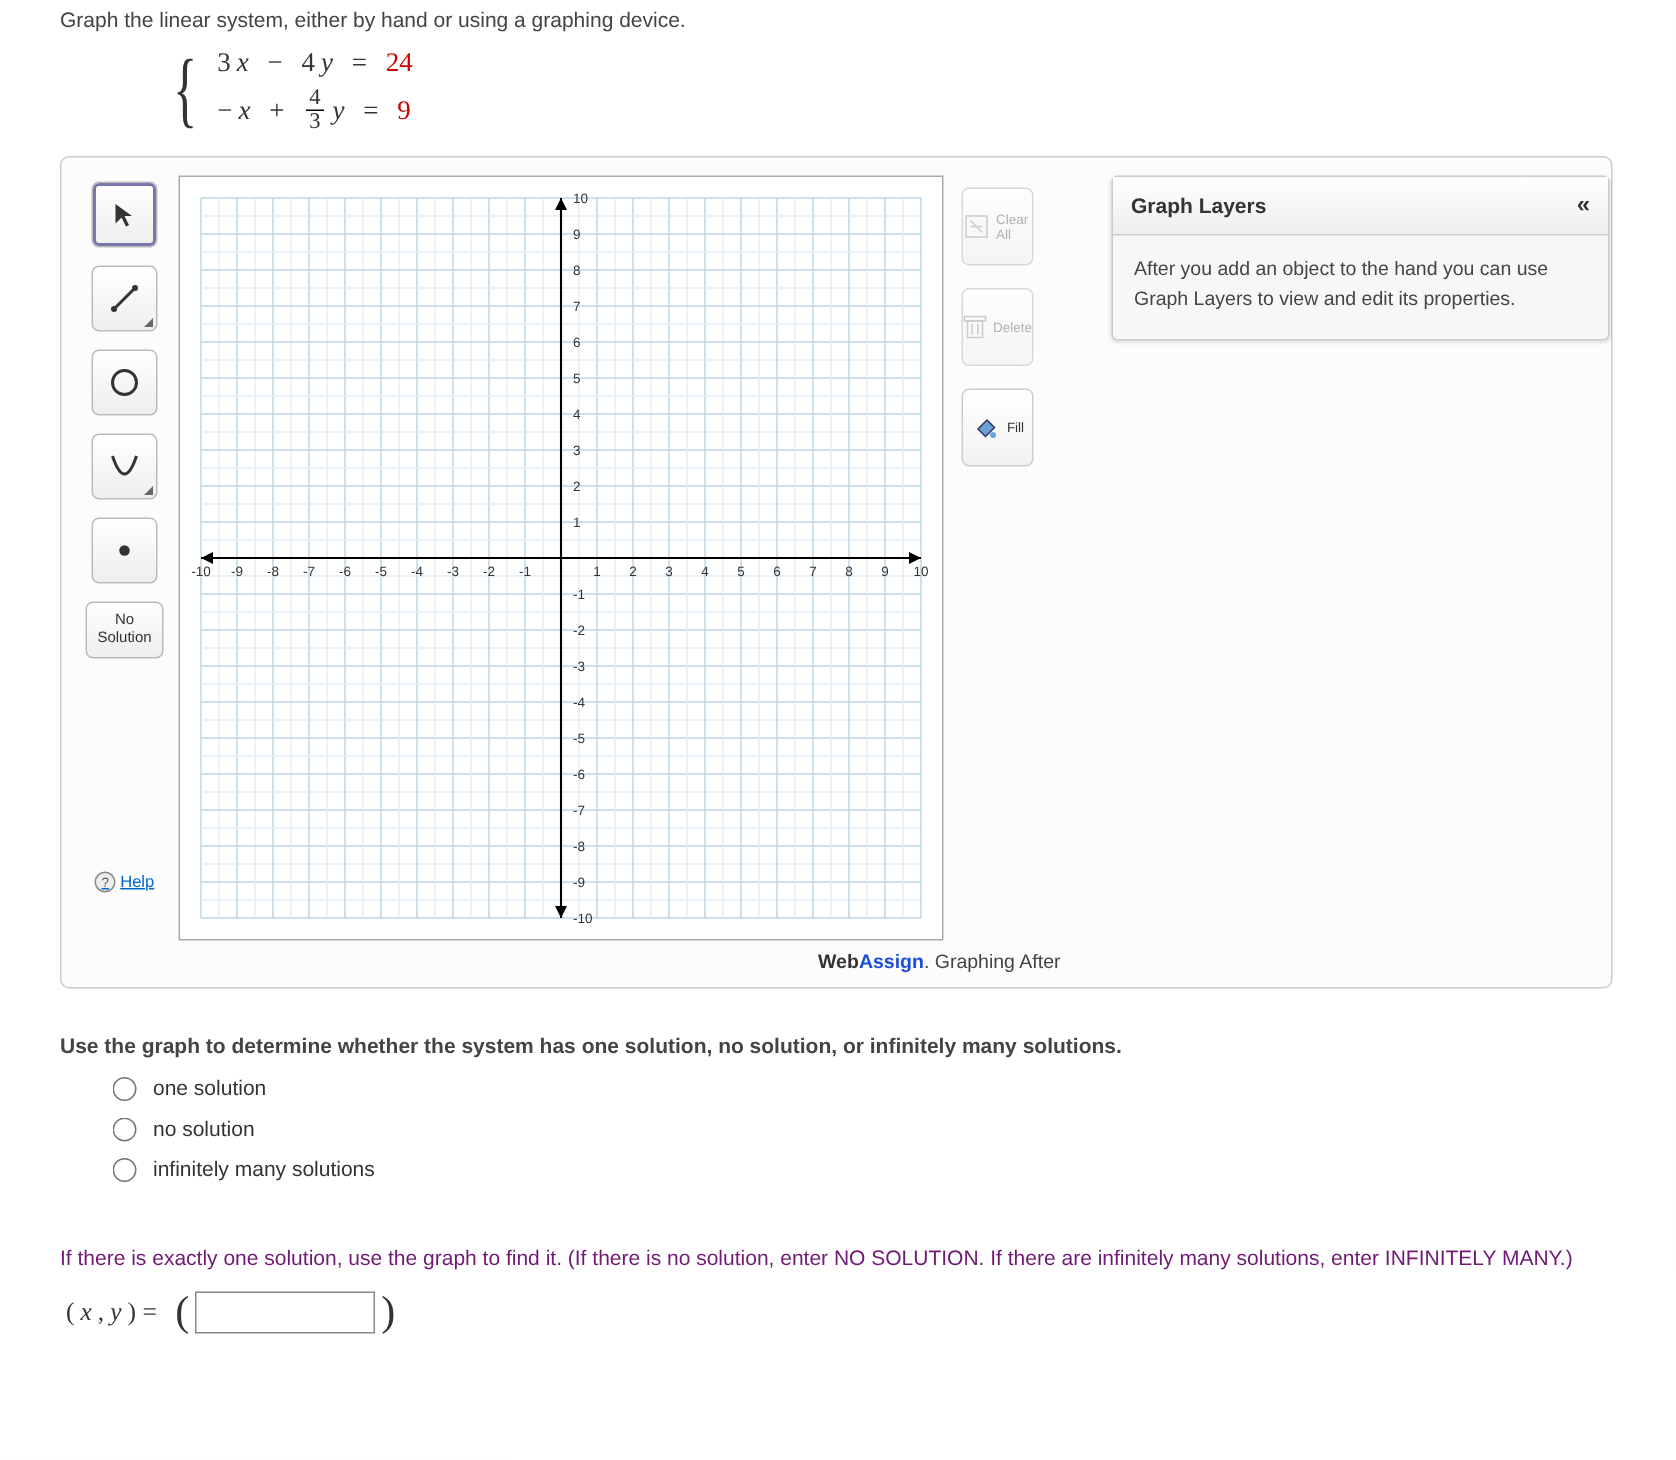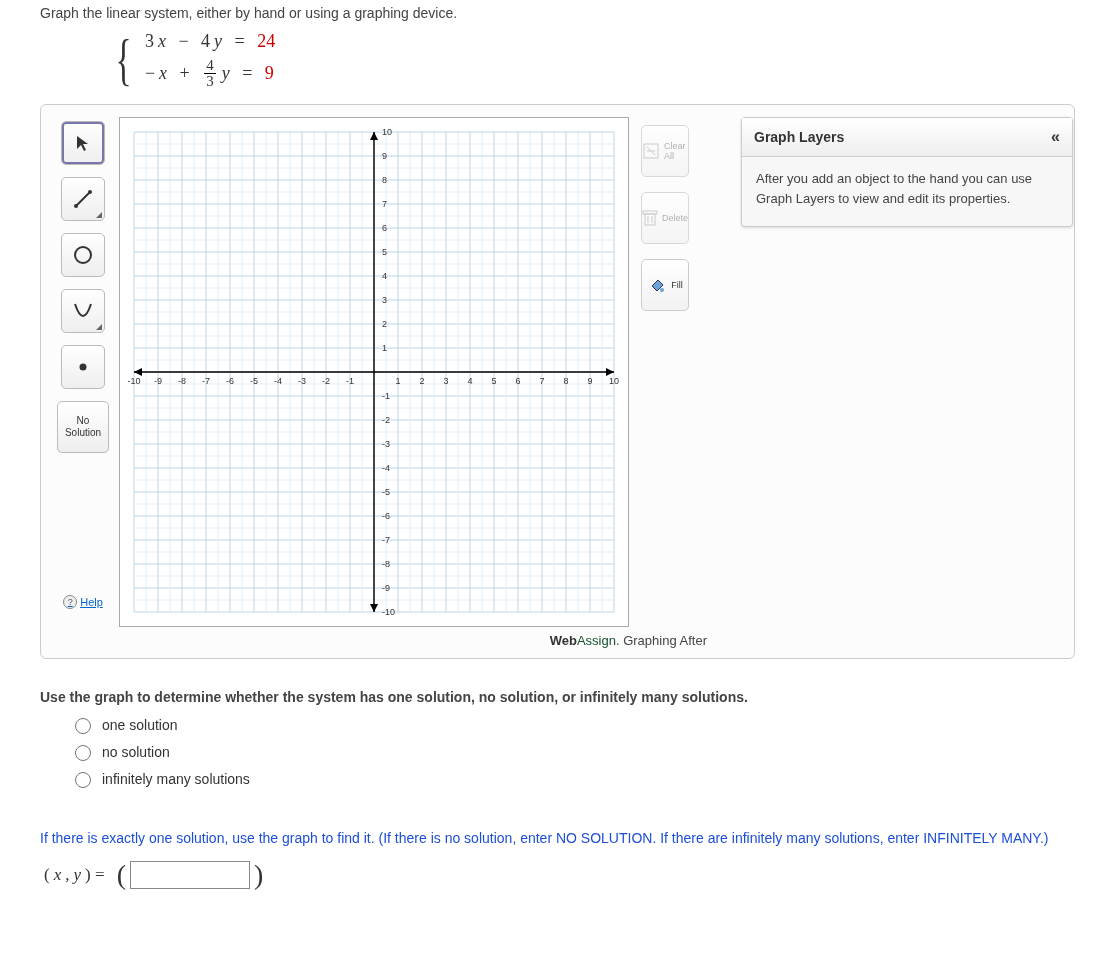--- a/index.html
+++ b/index.html
@@ -71,21 +71,21 @@
     position: relative;
   }
   .tool-btn.selected { box-shadow: inset 0 0 0 2px #77a; }
   .tool-btn .corner {
     position: absolute; right: 2px; bottom: 2px;
     width: 0; height: 0;
     border-left: 6px solid transparent;
     border-bottom: 6px solid #666;
   }
   .no-sol-btn {
-    width: 52px; height: 52px;
+    width: 52px; height: 38px;
     border: 1px solid #bbb;
     border-radius: 5px;
     background: linear-gradient(#fff, #eee);
     font-size: 10px;
     line-height: 12px;
     text-align: center;
     display: flex;
     align-items: center;
     justify-content: center;
     cursor: pointer;
@@ -179,28 +179,28 @@
   }
   .collapse-icon { font-size: 16px; font-weight: bold; cursor: pointer;}
 
   .branding {
     text-align: right;
     font-size: 13px;
     color: #444;
     padding: 6px 8px 0 0;
   }
   .wa-web { font-weight: bold; color: #333; }
-  .wa-assign { font-weight: normal; color: #14532d; }
+  .wa-assign { font-weight: bold; color: #1d4ed8; }
 
   .sub-q { margin: 30px 0 10px; color: #444; font-weight: bold; }
   .radios { margin-left: 30px; }
   .radio-row { display: flex; align-items: center; gap: 8px; margin: 8px 0; font-size: 14px; color: #333;}
   .radio-row input { width: 16px; height: 16px; }
 
-  .final-q { margin: 40px 0 10px; color: #1d4ed8; line-height: 1.5; }
+  .final-q { margin: 40px 0 10px; color: #701a75; line-height: 1.5; }
   .answer-line {
     font-family: "Times New Roman", serif;
     font-size: 17px;
     display: flex;
     align-items: center;
     gap: 4px;
     margin-left: 4px;
   }
   .ans-box {
     width: 120px;

